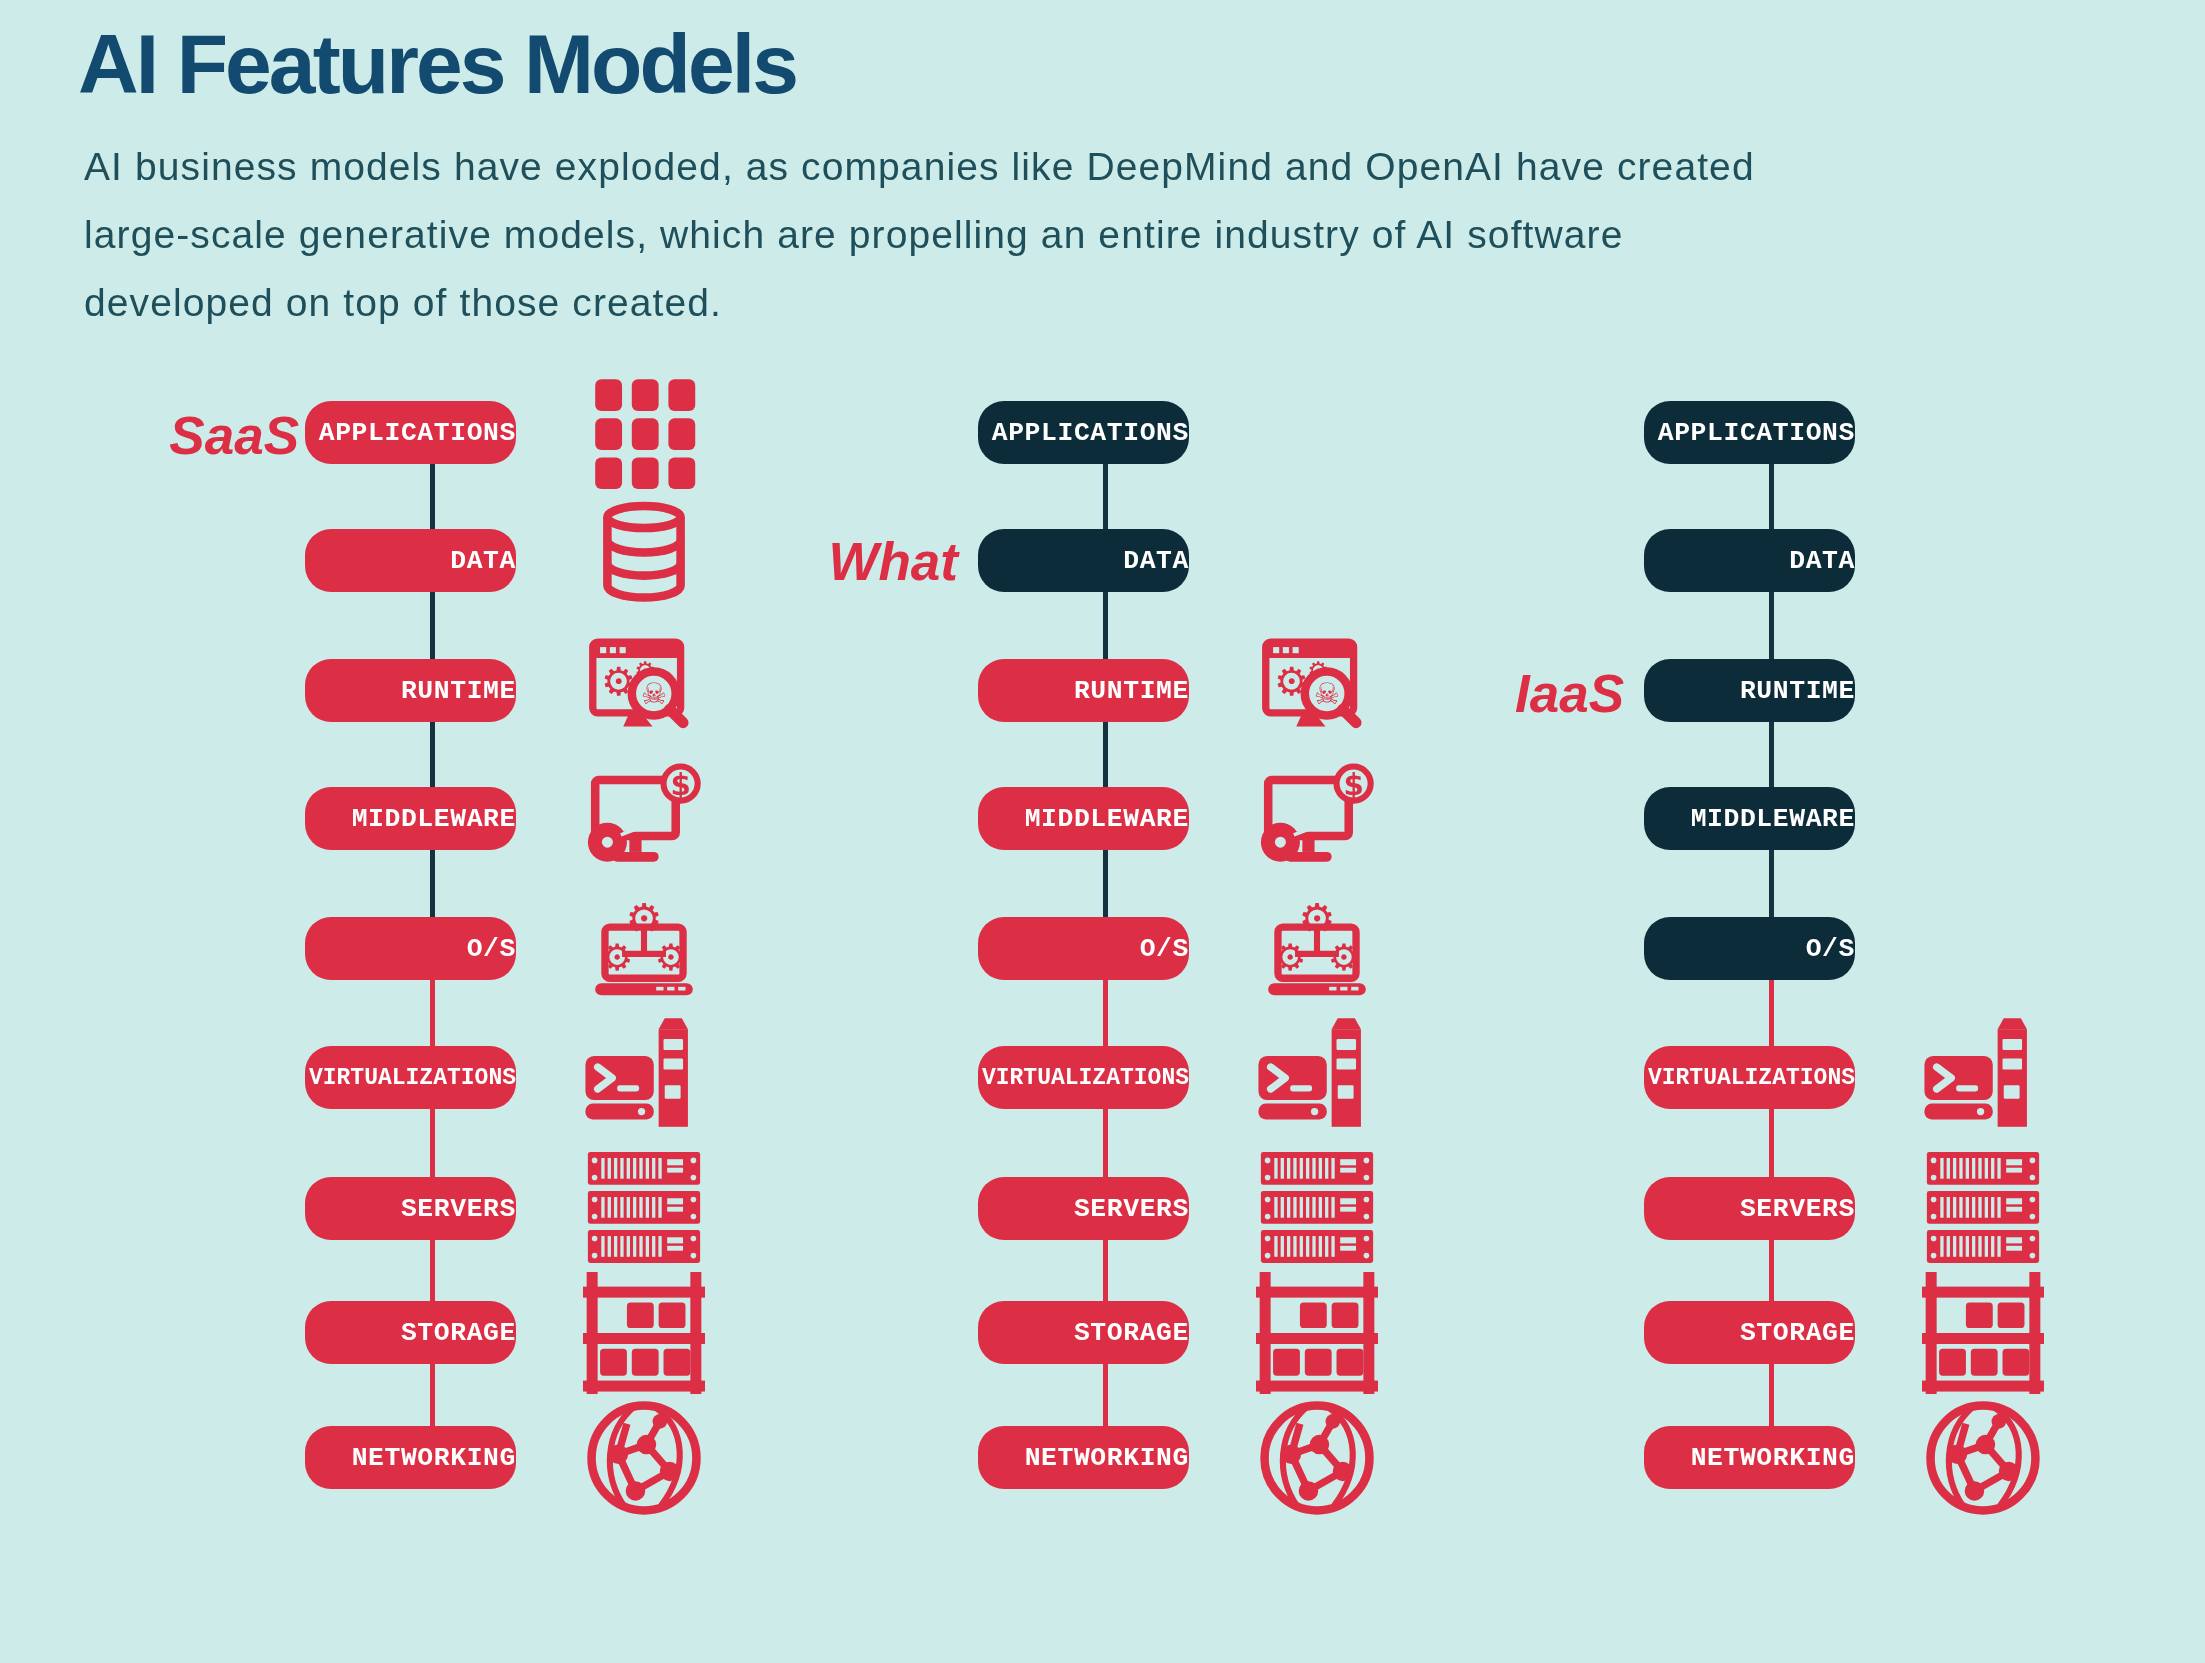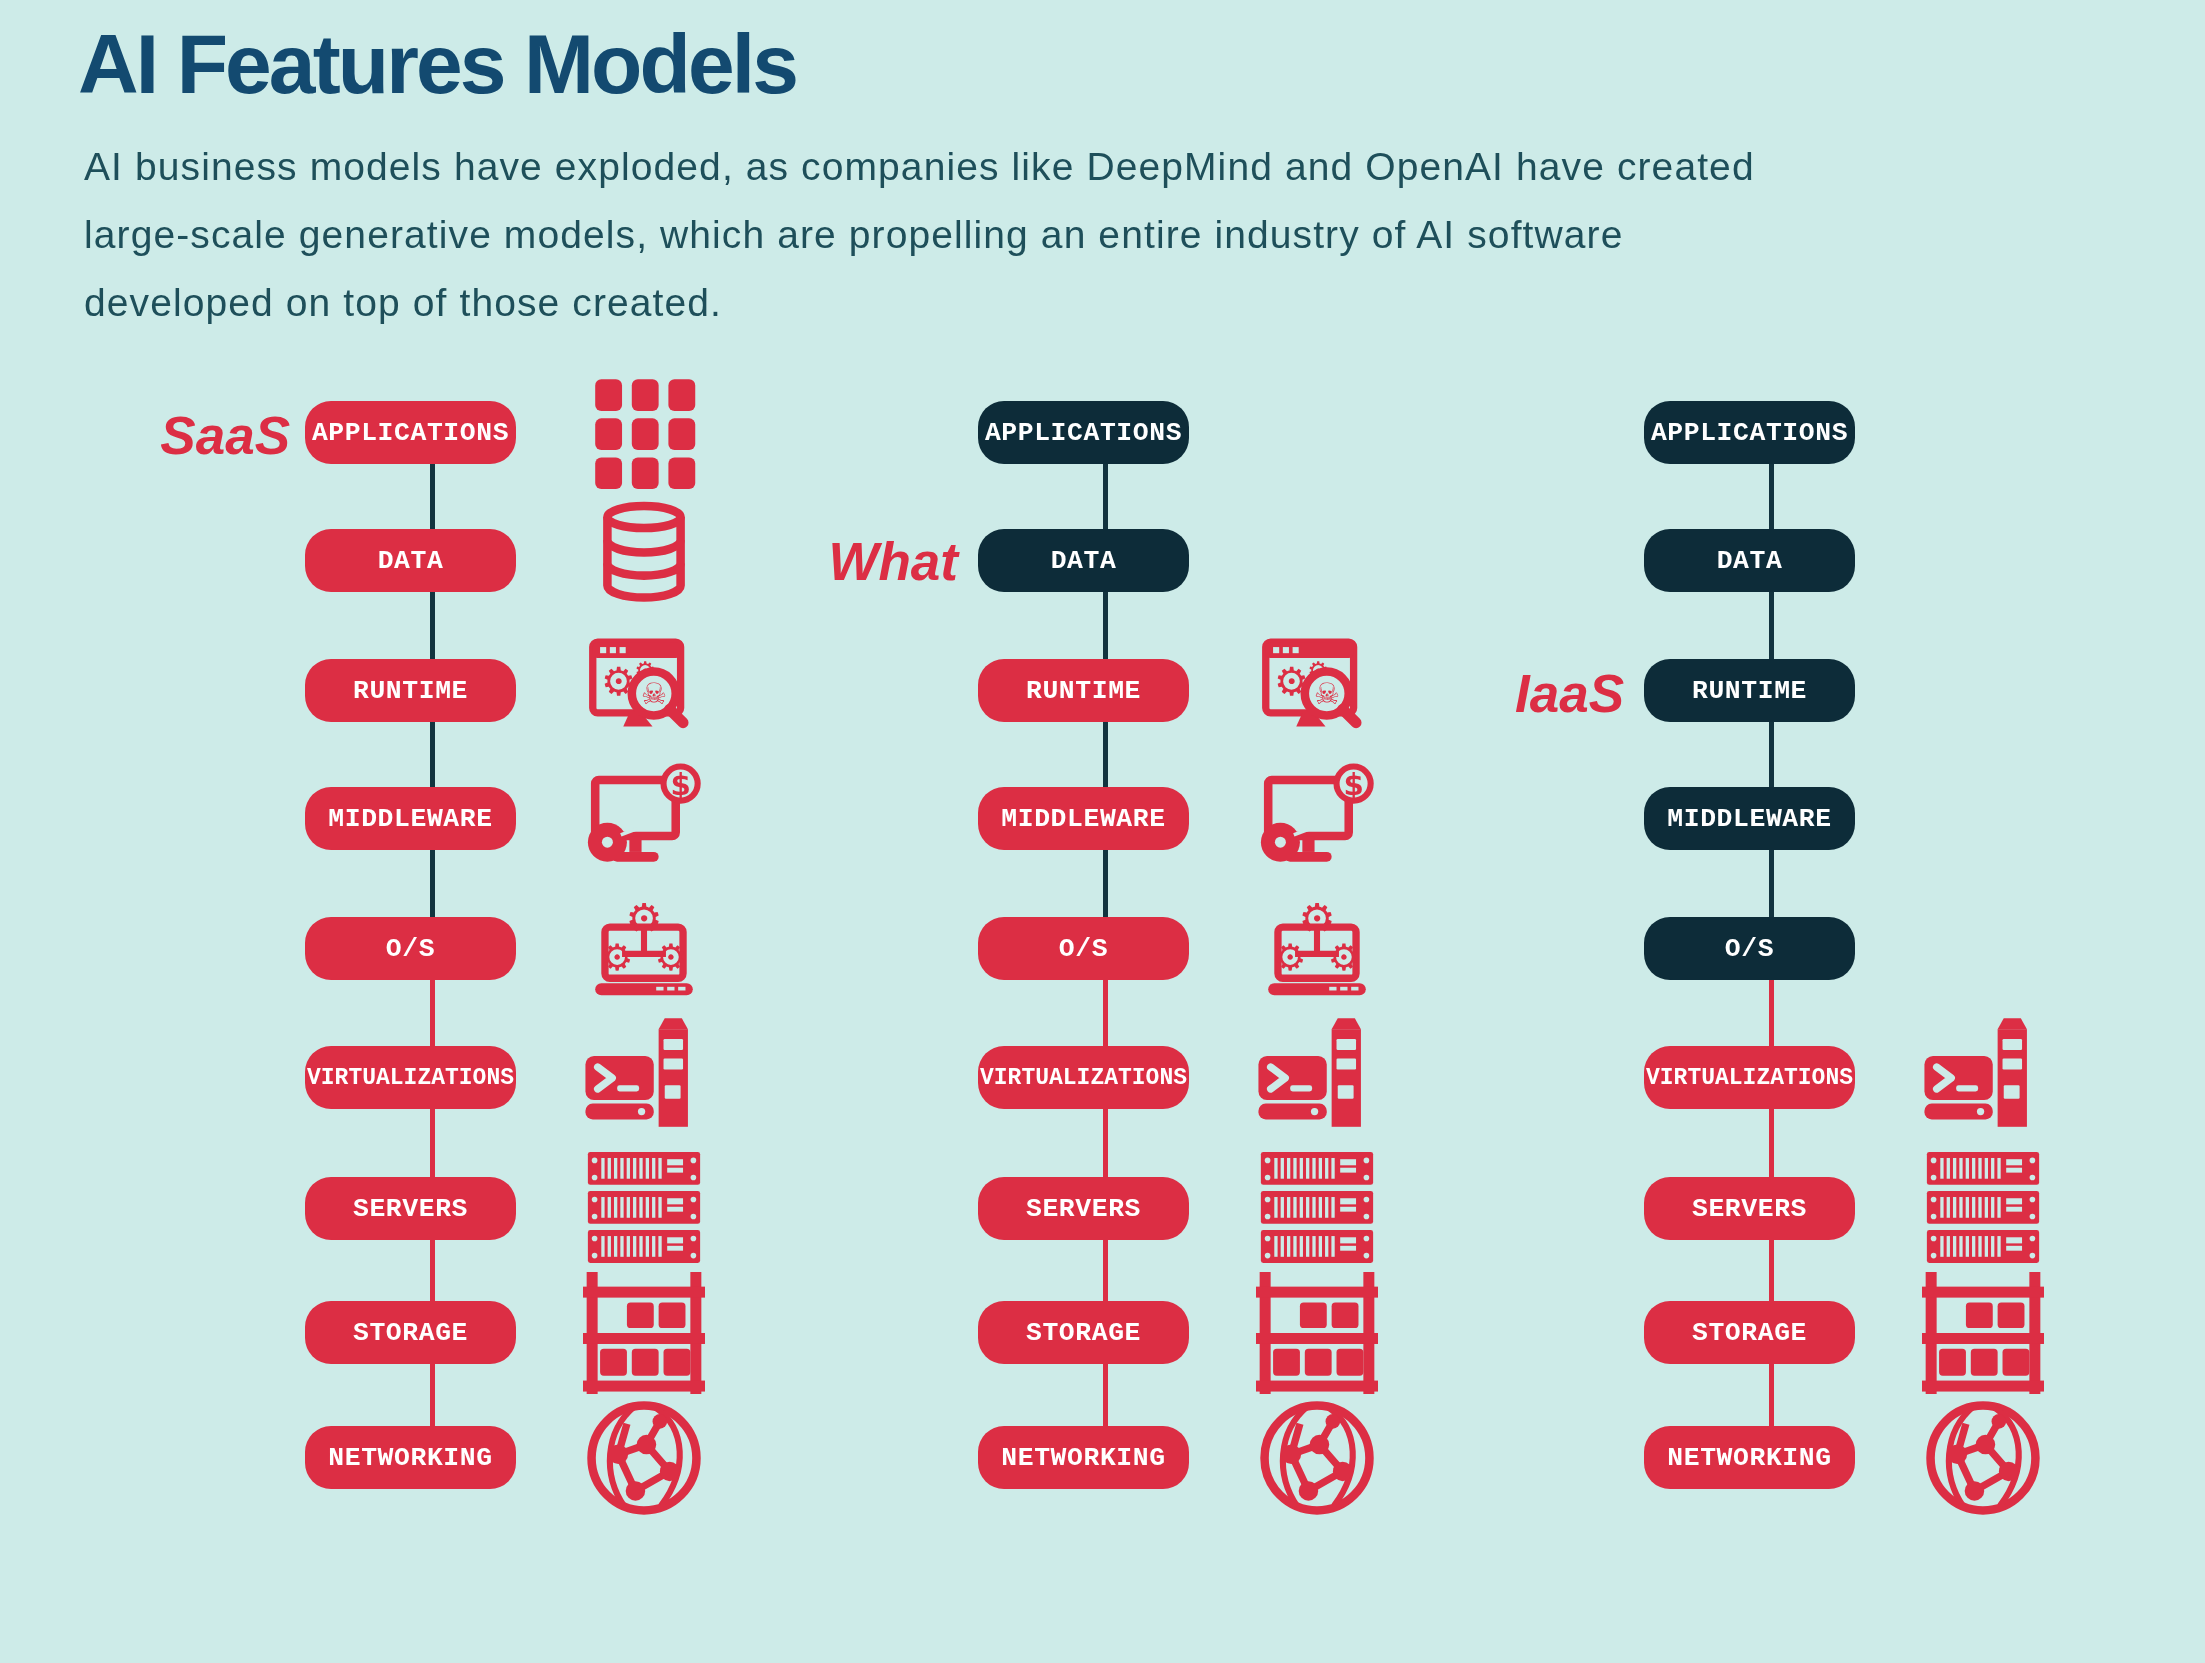--- a/index.html
+++ b/index.html
@@ -8,21 +8,21 @@
   }
   html,body{margin:0;padding:0;}
   body{background:var(--bg);}
   .page{position:relative;width:2205px;height:1663px;background:var(--bg);
         overflow:hidden;font-family:"Liberation Sans",sans-serif;}
   .page-title{position:absolute;left:78px;top:16px;margin:0;
         font-size:84px;font-weight:800;letter-spacing:-2.9px;color:var(--title);}
   .subtitle{position:absolute;left:80px;top:131px;margin:0;width:1953px;}
   .subtitle p{margin:4px;font-size:39px;letter-spacing:1.1px;line-height:64px;color:var(--subtitle);}
   .pill{position:absolute;width:211px;height:63px;border-radius:26px;
-        display:flex;align-items:center;justify-content:center;
+        display:flex;align-items:center;justify-content:flex-end;
         color:var(--white);font-family:"Liberation Mono","DejaVu Sans Mono",monospace;
         font-weight:700;font-size:26.4px;letter-spacing:0.6px;white-space:nowrap;}
   .pill.small{font-size:23px;letter-spacing:0;}
   .pill.red{background:var(--red);}
   .pill.dark{background:var(--dark);}
   .connector{position:absolute;width:5.2px;}
   .connector.dark{background:var(--conn-dark);}
   .connector.red{background:var(--red);}
   .stack-label{position:absolute;color:var(--red);font-weight:700;font-style:italic;
         font-size:53px;text-align:right;width:230px;white-space:nowrap;}
@@ -250,21 +250,21 @@
             <path d="M29 47 L52 39 M52 39 L71 61 M71 61 L43 77 M29 47 L43 77 M52 39 L63 20 M29 47 L36 22" stroke="currentColor" stroke-width="6"></path>
             <g fill="currentColor">
               <circle cx="29" cy="47" r="8"></circle>
               <circle cx="52" cy="39" r="8"></circle>
               <circle cx="71" cy="61" r="8"></circle>
               <circle cx="43" cy="77" r="8"></circle>
               <circle cx="63" cy="20" r="6"></circle>
             </g>
           </svg>
         </div>
-        <div class="stack-label" style="left: 60px; top: 405px;">SaaS</div>
+        <div class="stack-label" style="left: 69px; top: 405px;">SaaS</div>
       </div>
       <div>
         <div class="connector dark" style="left: 1103px; top: 461px; height: 70px;"></div>
         <div class="connector dark" style="left: 1103px; top: 589px; height: 72px;"></div>
         <div class="connector dark" style="left: 1103px; top: 720px; height: 70px;"></div>
         <div class="connector dark" style="left: 1103px; top: 848px; height: 72px;"></div>
         <div class="connector red" style="left: 1103px; top: 977px; height: 71px;"></div>
         <div class="connector red" style="left: 1103px; top: 1107px; height: 72px;"></div>
         <div class="connector red" style="left: 1103px; top: 1237px; height: 67px;"></div>
         <div class="connector red" style="left: 1103px; top: 1362px; height: 67px;"></div>

